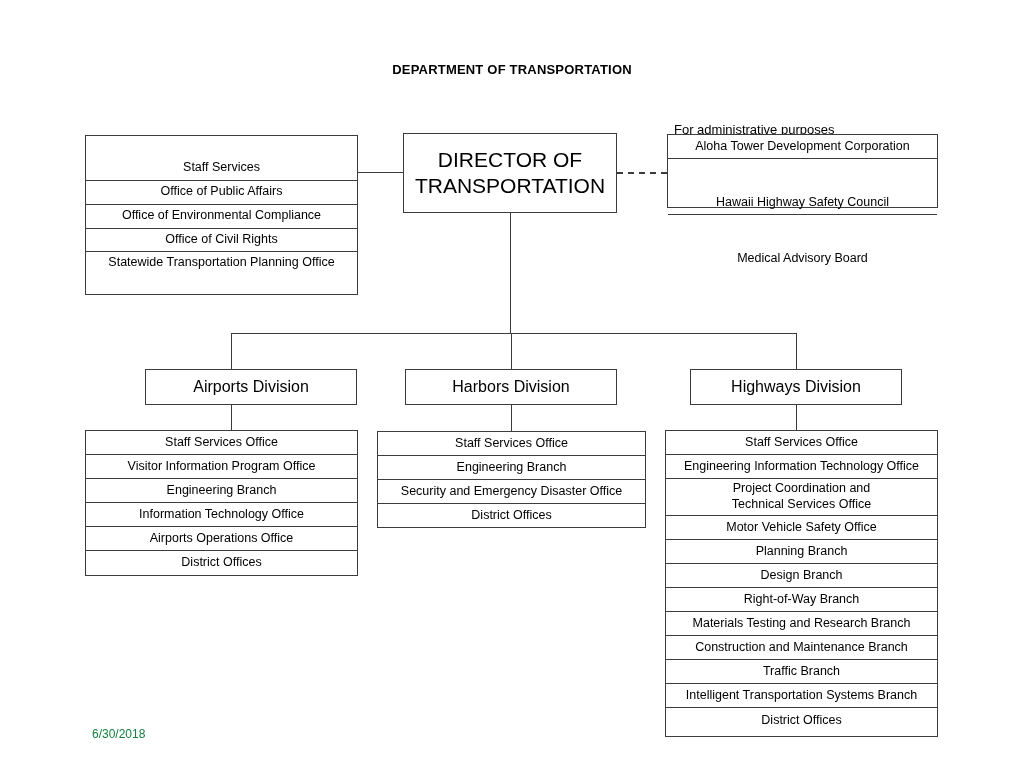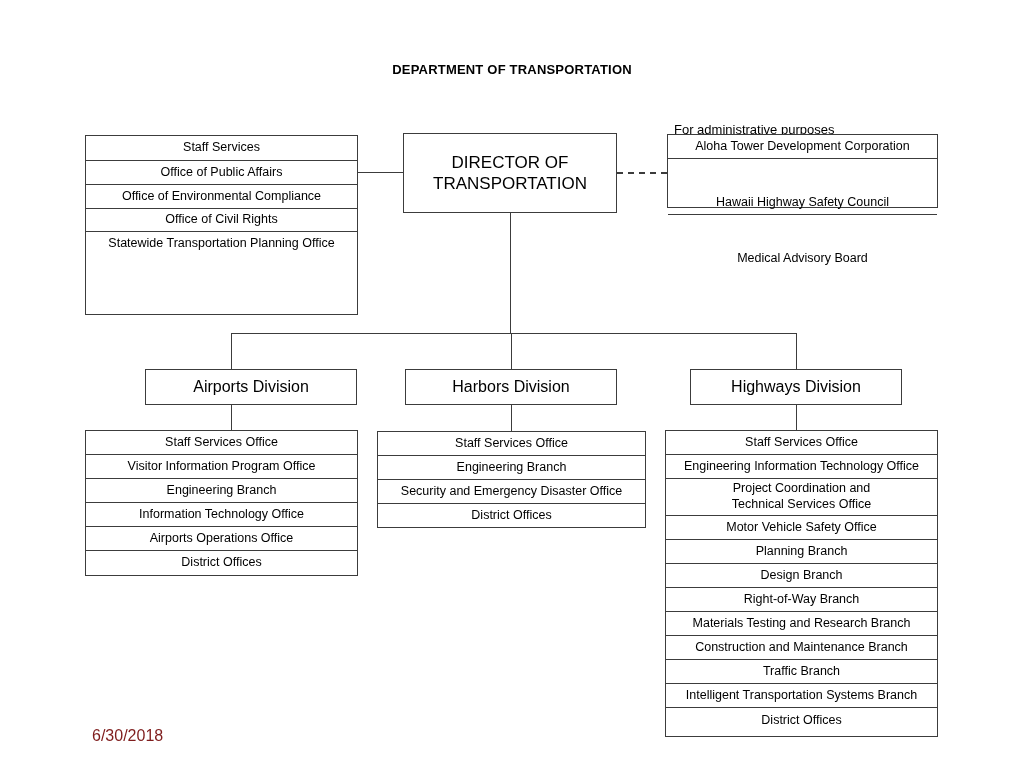--- a/index.html
+++ b/index.html
@@ -68,31 +68,32 @@
   .stack .row:last-child {
     border-bottom: none;
   }
 
   
   #director-box {
     left: 403px;
     top: 133px;
     width: 214px;
     height: 80px;
-    font-size: 17px;
+    font-size: 21px;
     line-height: 1.25;
     white-space: pre-line;
   }
 
   
   #staff-stack {
     left: 85px;
     top: 135px;
     width: 273px;
-    height: 180px;
+    height: 160px;
+    justify-content: center;
   }
 
   
   #admin-note {
     position: absolute;
     left: 674px;
     top: 122px;
     font-size: 13px;
     color: #000;
   }
@@ -146,22 +147,22 @@
     position: absolute;
     height: 0;
     border-top: 2px dashed #3c3c3c;
   }
 
   
   #date-stamp {
     position: absolute;
     left: 92px;
     top: 727px;
-    font-size: 16px;
-    color: #7f1d1d;
+    font-size: 12px;
+    color: #15803d;
   }
 </style>
 </head>
 <body>
 
 <div id="page">
 
   <div class="chart-title">DEPARTMENT OF TRANSPORTATION</div>
 
   <div class="line hline" style="left:358px; top:172px; width:45px;"></div>

